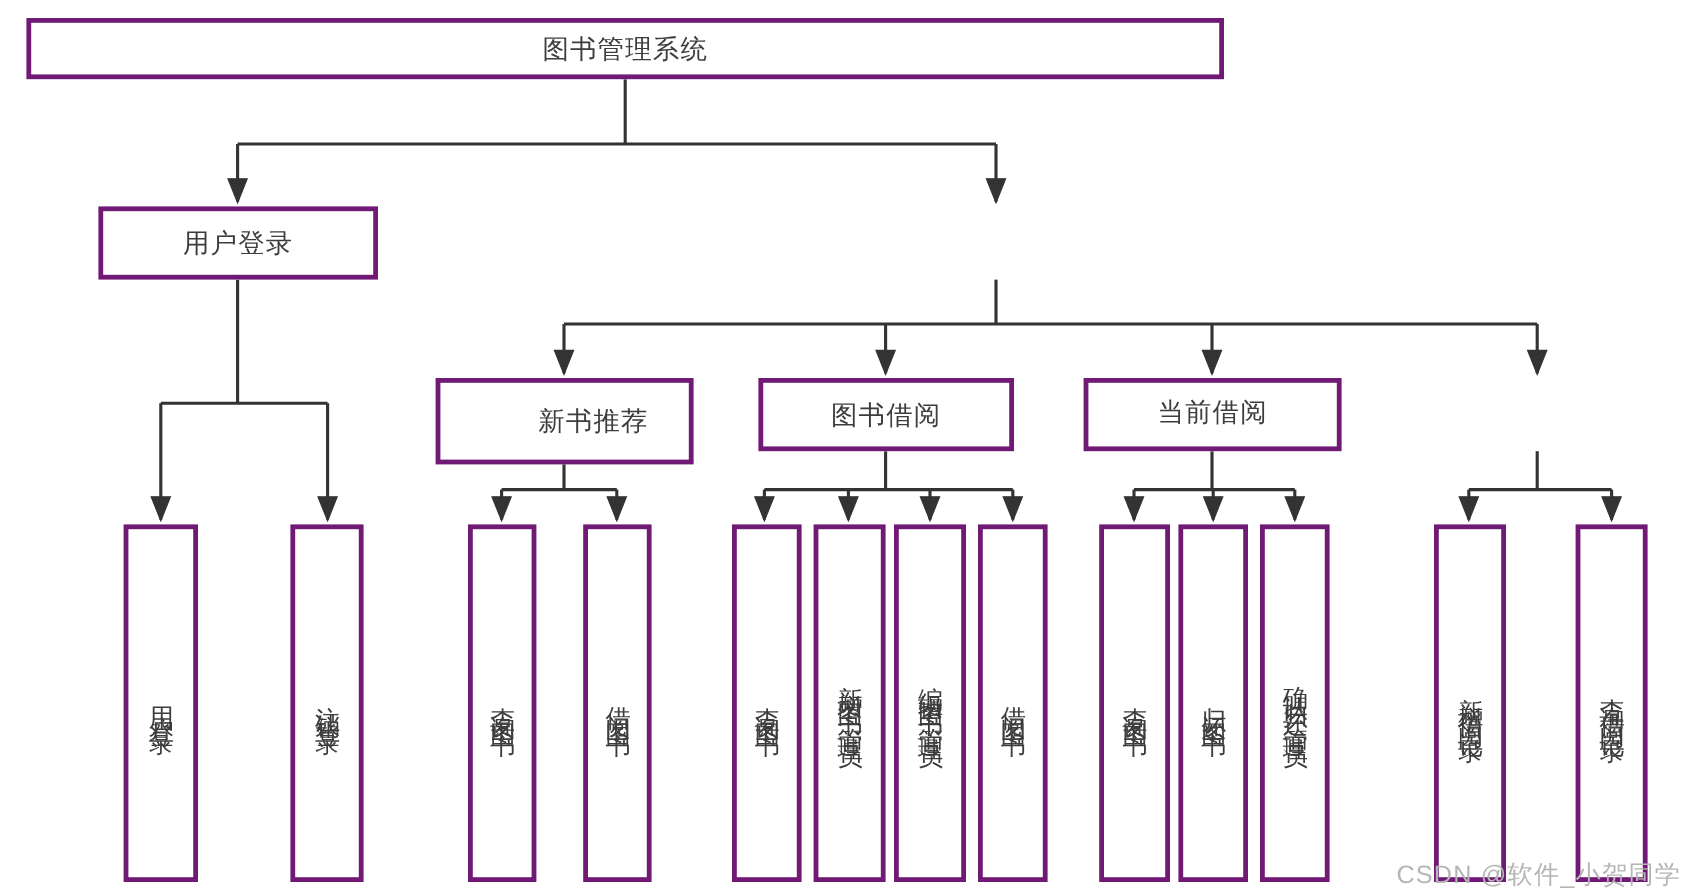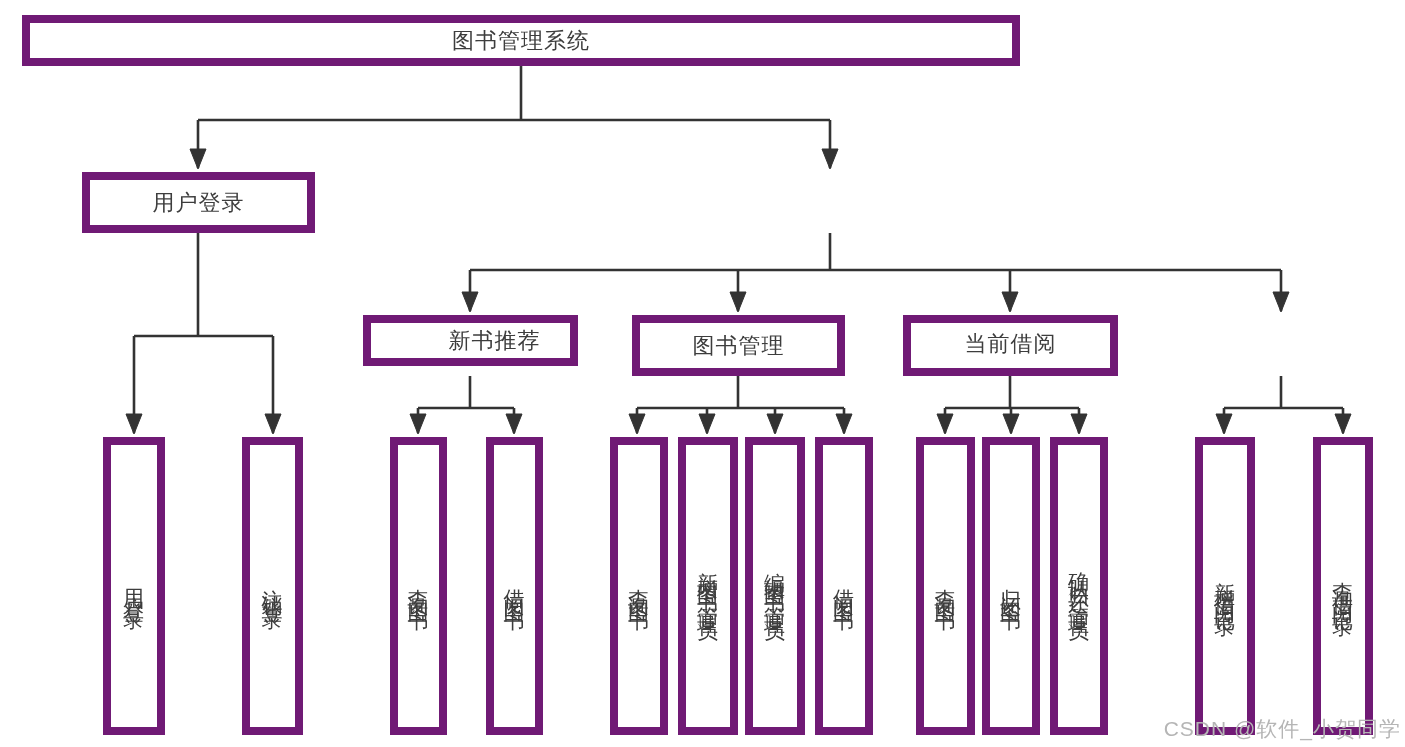--- a/index.html
+++ b/index.html
@@ -7,21 +7,21 @@
     position:relative;
     width:1405px;height:747px;
     background:#ffffff;
     font-family:"Liberation Sans", sans-serif;
     overflow:hidden;
   }
   #wires{position:absolute;left:0;top:0;width:1405px;height:747px;}
   .node{
     position:absolute;
     box-sizing:border-box;
-    border:8px solid #701a75;
+    border:4px solid #701a75;
     background:#ffffff;
     color:#3d3d3d;
     display:flex;
     align-items:center;
     justify-content:center;
     text-align:center;
   }
   .h-node{
     font-size:22px;
     letter-spacing:1px;
@@ -102,22 +102,22 @@
       <path d="M1224,408 H1343"></path>
       <path d="M1224,408 V433" marker-end="url(#arw)"></path>
       <path d="M1343,408 V433" marker-end="url(#arw)"></path>
     </g>
   </svg>
 
   <div class="node h-node root-node" style="left:22px;top:15px;width:998px;height:51px;">图书管理系统</div>
 
   <div class="node h-node" style="left:82px;top:172px;width:233px;height:61px;">用户登录</div>
 
-  <div class="node h-node" style="left:363px;top:315px;width:215px;height:51px;padding-left:48px;">新书推荐</div>
-  <div class="node h-node" style="left:632px;top:315px;width:213px;height:61px;">图书管理</div>
+  <div class="node h-node" style="left:363px;top:315px;width:215px;height:72px;padding-left:48px;">新书推荐</div>
+  <div class="node h-node" style="left:632px;top:315px;width:213px;height:61px;">图书借阅</div>
   <div class="node h-node" style="left:903px;top:315px;width:215px;height:61px;font-family:Liberation Mono, monospace;">当前借阅</div>
 
   <div class="node v-node" style="left:103px;width:62px;">用户登录</div>
   <div class="node v-node" style="left:242px;width:61px;">注销登录</div>
 
   <div class="node v-node" style="left:390px;width:57px;">查询图书</div>
   <div class="node v-node" style="left:486px;width:57px;">借阅图书</div>
 
   <div class="node v-node" style="left:610px;width:58px;">查询图书</div>
   <div class="node v-node" style="left:678px;width:60px;">新增图书（管理员）</div>

